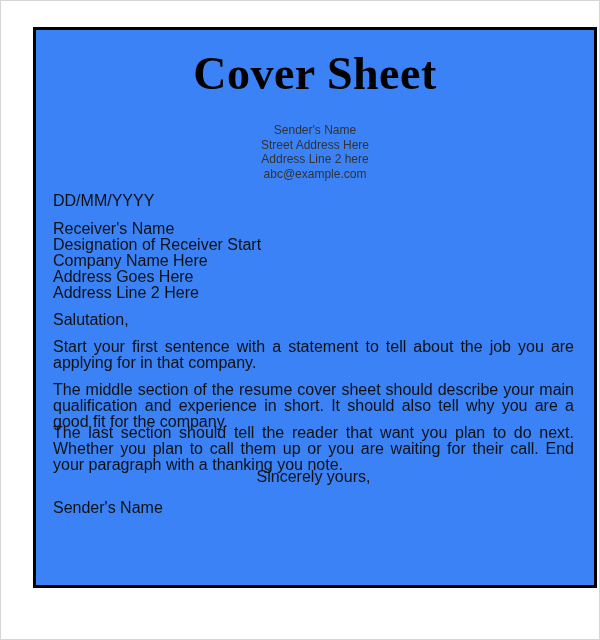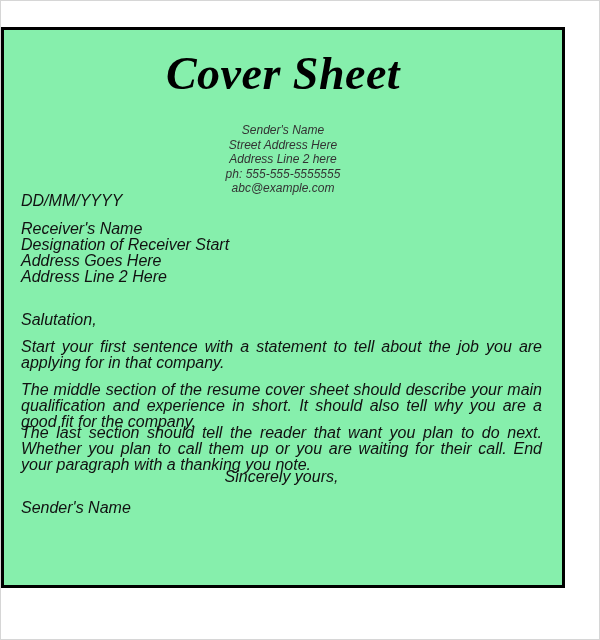--- a/index.html
+++ b/index.html
@@ -2,22 +2,22 @@
 <html><head>
   <meta charset="utf-8">
   <style>
     html, body { margin: 0; padding: 0; background: #ffffff; }
     body { width: 600px; height: 640px; position: relative; overflow: hidden; }
     .page {
       position: absolute; left: 0; top: 0; width: 598px; height: 638px;
       border: 1px solid #d6d6d6; background: #fff;
     }
     .frame {
-      position: absolute; left: 0; top: 26px; width: 558px; height: 555px;
-      border: 3px solid #000; background: #86efac; font-style: italic;
+      position: absolute; left: 32px; top: 26px; width: 558px; height: 555px;
+      border: 3px solid #000; background: #3b82f6;
     }
     .title {
       position: absolute; left: 0; right: 0; top: 18px;
       text-align: center; font-family: "Liberation Serif", serif;
       font-weight: bold; font-size: 46px; line-height: 52px; color: #000;
       letter-spacing: 0.5px;
     }
     .sender {
       position: absolute; left: 0; right: 0; top: 93px;
       text-align: center; font-family: "Liberation Sans", sans-serif;
@@ -43,29 +43,29 @@
 <body>
 
 <div class="page">
   <div class="frame">
     <div class="title">Cover Sheet</div>
 
     <div class="sender">
       <span class="line">Sender's Name</span>
       <span class="line">Street Address Here</span>
       <span class="line">Address Line 2 here</span>
-      <span class="line">ph: 555-555-5555555</span>
       <span class="line">abc@example.com</span>
     </div>
 
     <div class="body date">DD/MM/YYYY</div>
 
     <div class="body receiver">
       <span class="line">Receiver's Name</span>
       <span class="line">Designation of Receiver Start</span>
+      <span class="line">Company Name Here</span>
       <span class="line">Address Goes Here</span>
       <span class="line">Address Line 2 Here</span>
     </div>
 
     <div class="body salutation">Salutation,</div>
 
     <div class="body para p1">Start your first sentence with a statement to tell about the job you are applying for in that company.</div>
     <div class="body para p2">The middle section of the resume cover sheet should describe your main qualification and experience in short. It should also tell why you are a good fit for the company.</div>
     <div class="body para p3">The last section should tell the reader that want you plan to do next. Whether you plan to call them up or you are waiting for their call. End your paragraph with a thanking you note.</div>
 

